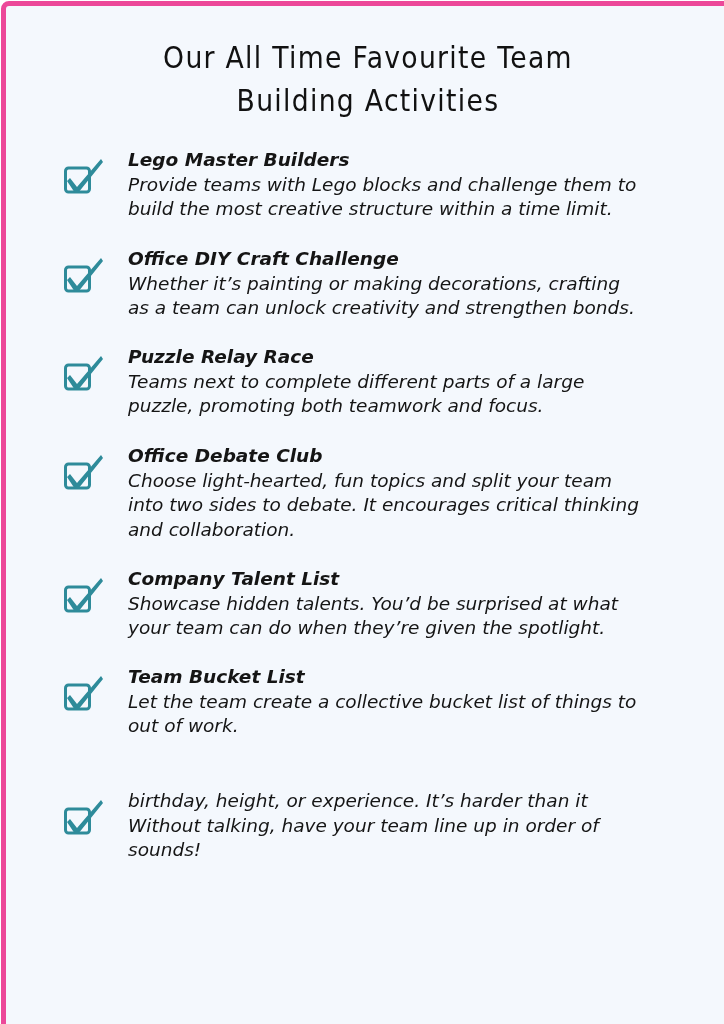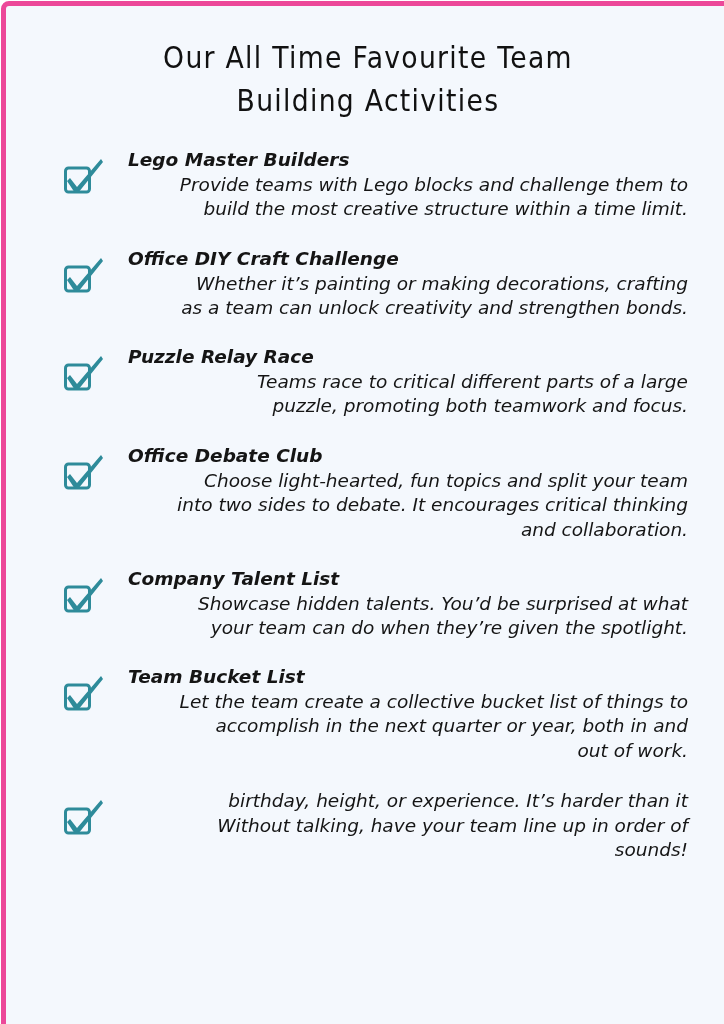--- a/index.html
+++ b/index.html
@@ -50,21 +50,21 @@
       font-style: italic;
       font-size: 18.5px;
       line-height: 24.5px;
       color: #151515;
     }
     .name {
       font-weight: bold;
       display: block;
       white-space: nowrap;
     }
-    .desc { display: block; text-align: right; }
+    .desc { display: block; }
     .desc span { display: block; white-space: nowrap; }
   </style>
 </head>
 <body>
 
 <div class="card">
   <div class="title">
     <div>Our All Time Favourite Team</div>
     <div>Building Activities</div>
   </div>
@@ -98,21 +98,21 @@
       </div>
     </div>
     <div class="item" style="top: 197px;">
       <span class="check"><svg viewBox="0 0 42 40" width="42" height="40">
           <rect x="2.5" y="12" width="24" height="24" rx="3" ry="3" fill="none" stroke="#2e8b9a" stroke-width="3"></rect>
           <path d="M7 22 L14 31 L38 3 L40 6 L15 37 L12 37 L4 25 Z" fill="#2e8b9a"></path>
         </svg></span>
       <div class="text">
         <span class="name">Puzzle Relay Race</span>
         <span class="desc">
-          <span>Teams race to critical different parts of a large</span>
+          <span>Teams next to complete different parts of a large</span>
           <span>puzzle, promoting both teamwork and focus.</span>
         </span>
       </div>
     </div>
     <div class="item" style="top: 296px;">
       <span class="check"><svg viewBox="0 0 42 40" width="42" height="40">
           <rect x="2.5" y="12" width="24" height="24" rx="3" ry="3" fill="none" stroke="#2e8b9a" stroke-width="3"></rect>
           <path d="M7 22 L14 31 L38 3 L40 6 L15 37 L12 37 L4 25 Z" fill="#2e8b9a"></path>
         </svg></span>
       <div class="text">
@@ -139,21 +139,20 @@
     </div>
     <div class="item" style="top: 517px;">
       <span class="check"><svg viewBox="0 0 42 40" width="42" height="40">
           <rect x="2.5" y="12" width="24" height="24" rx="3" ry="3" fill="none" stroke="#2e8b9a" stroke-width="3"></rect>
           <path d="M7 22 L14 31 L38 3 L40 6 L15 37 L12 37 L4 25 Z" fill="#2e8b9a"></path>
         </svg></span>
       <div class="text">
         <span class="name">Team Bucket List</span>
         <span class="desc">
           <span>Let the team create a collective bucket list of things to</span>
-          <span>accomplish in the next quarter or year, both in and</span>
           <span>out of work.</span>
         </span>
       </div>
     </div>
     <div class="item" style="top: 641px;">
       <span class="check"><svg viewBox="0 0 42 40" width="42" height="40">
           <rect x="2.5" y="12" width="24" height="24" rx="3" ry="3" fill="none" stroke="#2e8b9a" stroke-width="3"></rect>
           <path d="M7 22 L14 31 L38 3 L40 6 L15 37 L12 37 L4 25 Z" fill="#2e8b9a"></path>
         </svg></span>
       <div class="text">

